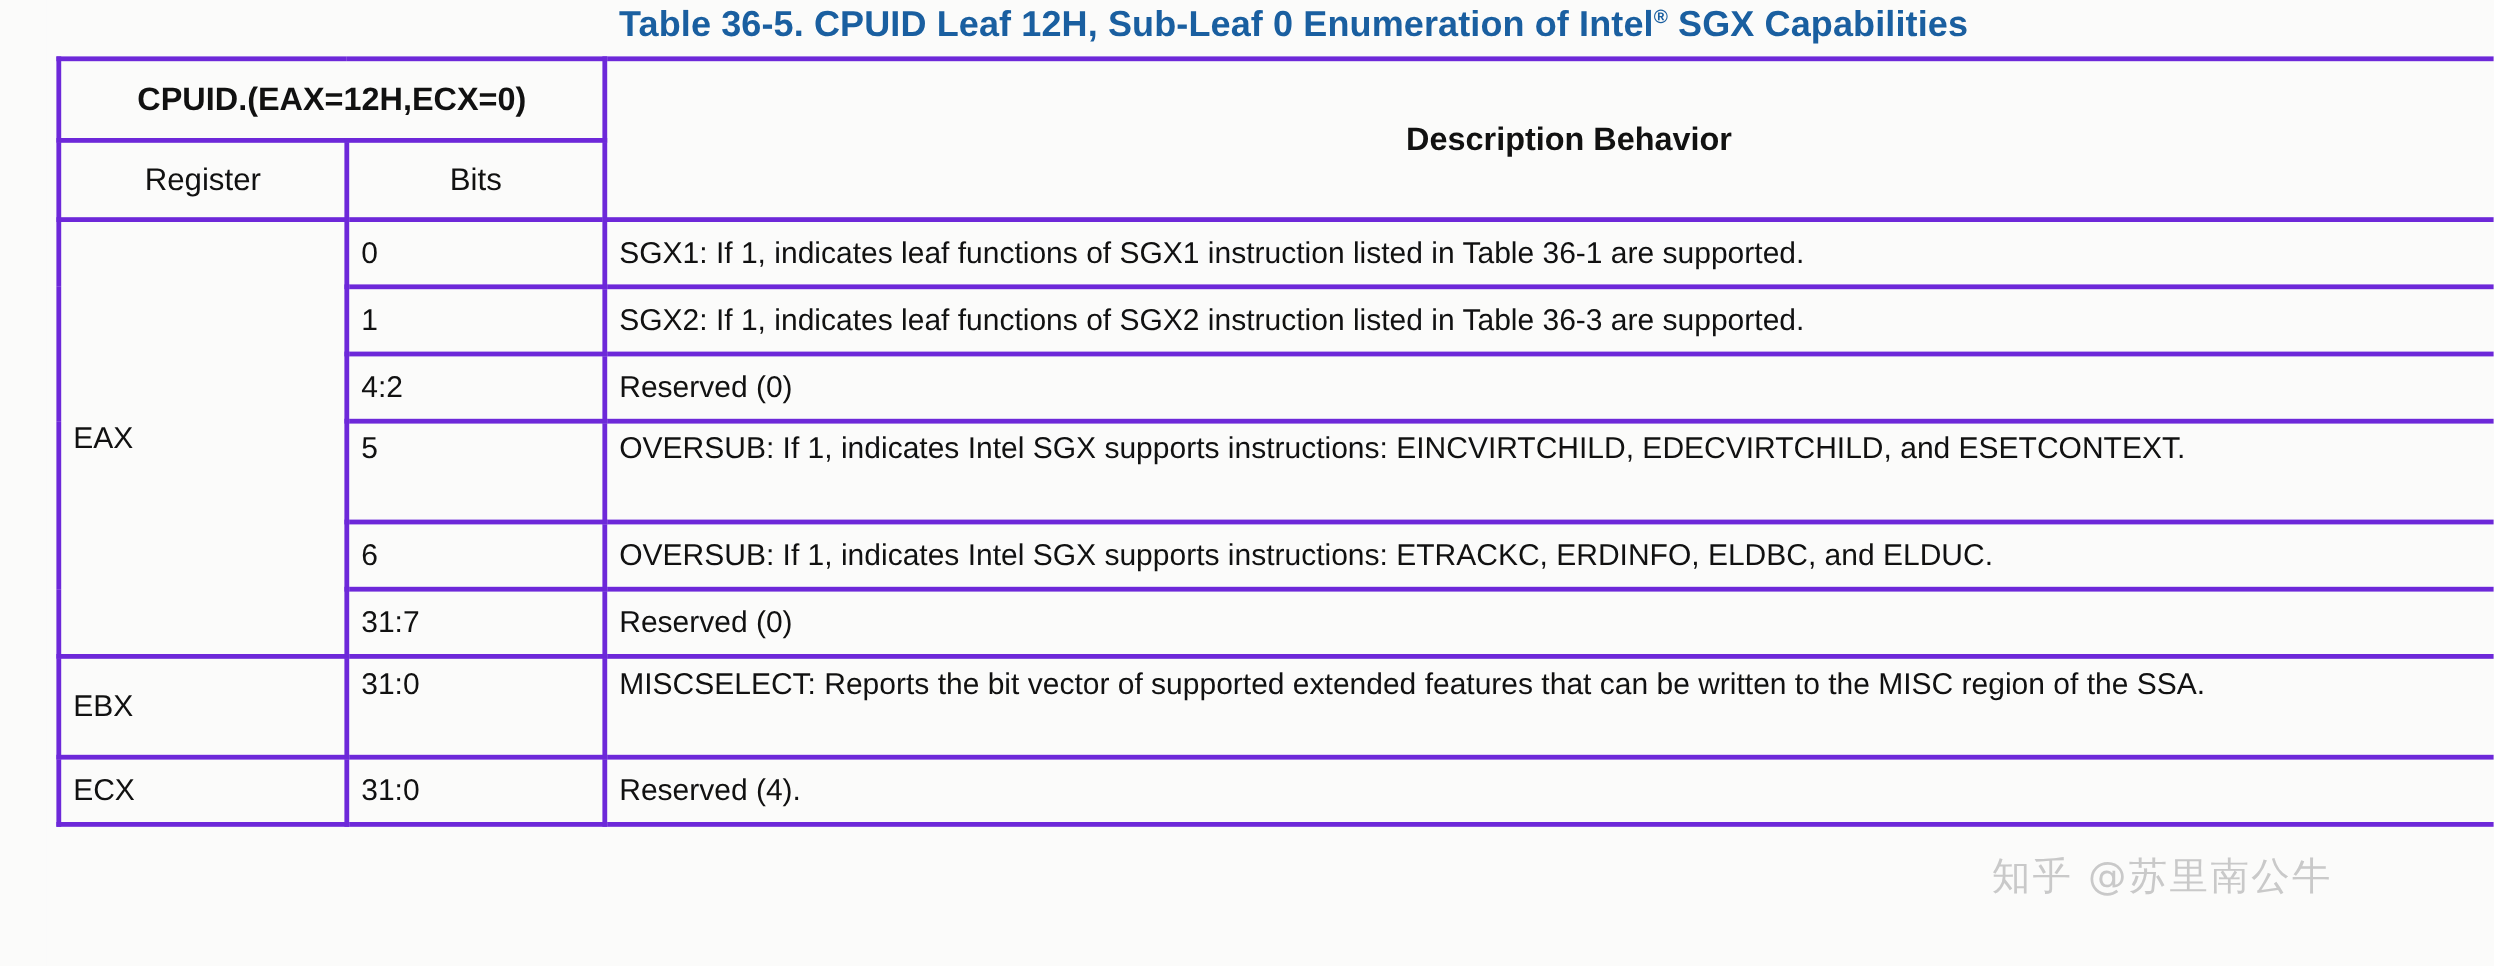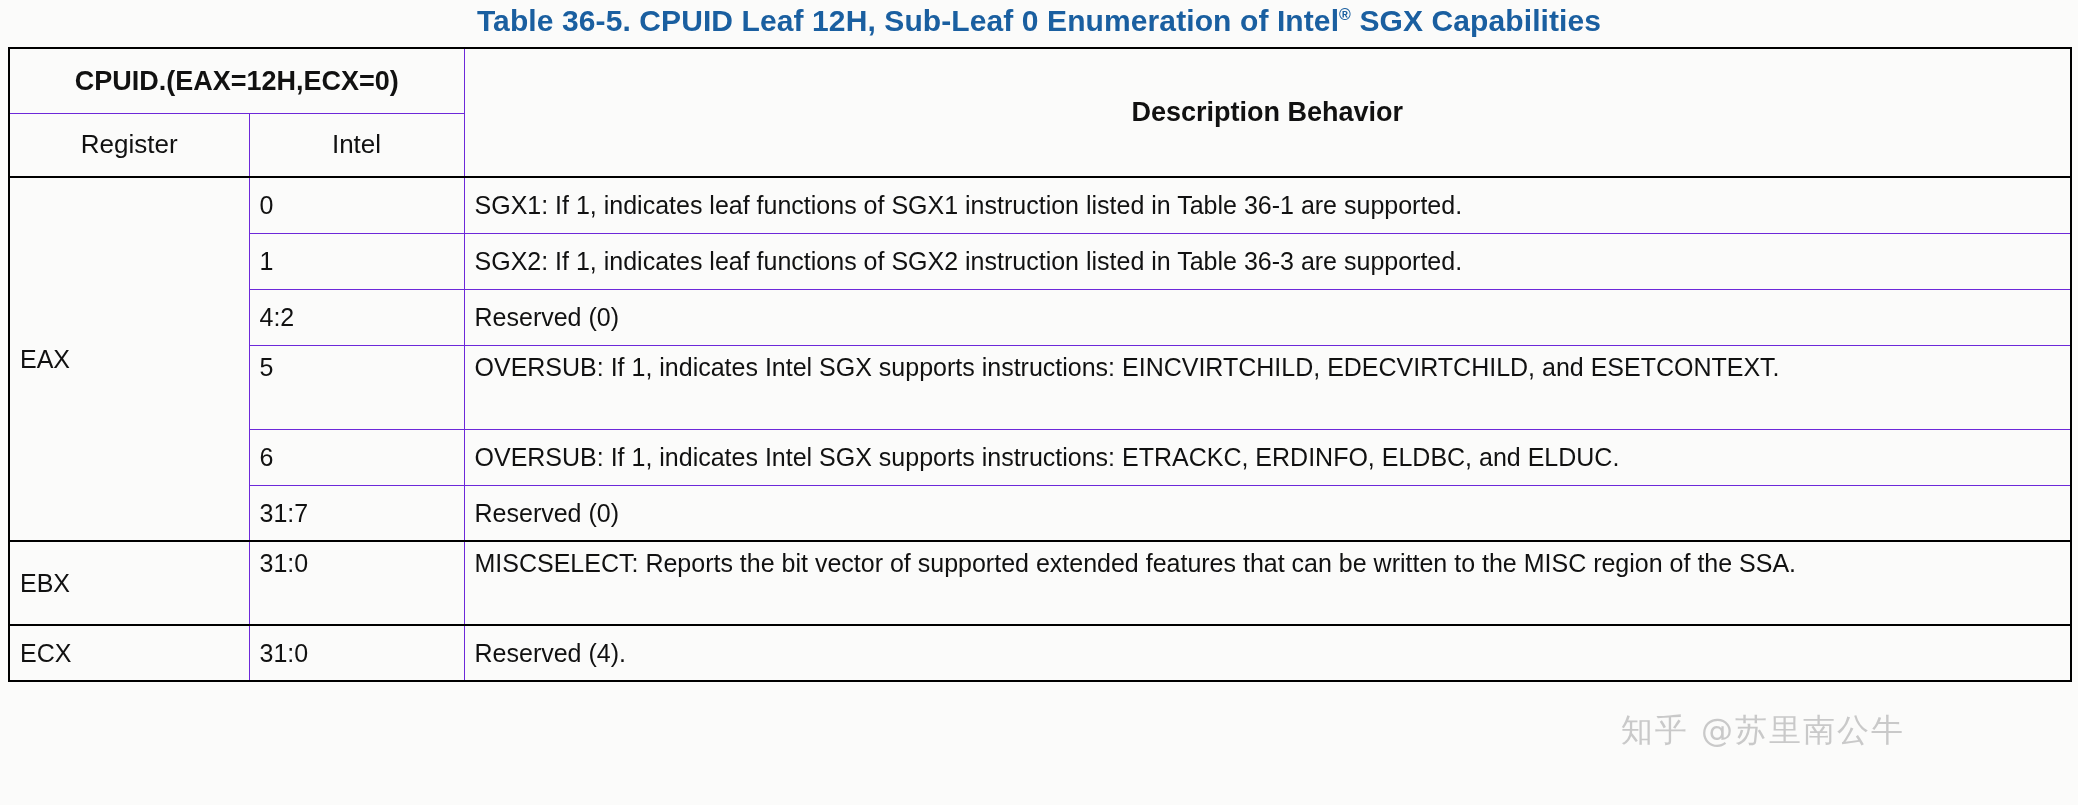--- a/index.html
+++ b/index.html
@@ -13,20 +13,21 @@
     font-family: "Liberation Sans", "DejaVu Sans", sans-serif;
     position: relative;
     overflow: hidden;
   }
 
   .page {
     position: relative;
     width: 1919px;
     height: 805px;
     background: #fbfbfa;
+    margin-left: 39px;
   }
 
   
   .table-title {
     position: absolute;
     top: 4px;
     left: 0;
     width: 2078px;
     text-align: center;
     font-size: 30px;
@@ -48,21 +49,21 @@
     left: 8px;
     width: 2062px;
   }
   table.sgx {
     border-collapse: collapse;
     table-layout: fixed;
     width: 2062px;
     background: #fbfbfa;
   }
   table.sgx td, table.sgx th {
-    border: 1px solid #6d28d9;
+    border: 4px solid #6d28d9;
     vertical-align: middle;
     font-size: 25px;
     color: #111111;
     font-weight: normal;
     padding: 6px 10px;
     line-height: 1.22;
   }
   
   table.sgx {
     border: 2px solid #000000;
@@ -129,21 +130,21 @@
         <col class="c-bits">
         <col class="c-desc">
       </colgroup>
       <thead>
         <tr>
           <th class="hdr-top" colspan="2">CPUID.(EAX=12H,ECX=0)</th>
           <th class="hdr-top" rowspan="2">Description Behavior</th>
         </tr>
         <tr>
           <th class="hdr-sub">Register</th>
-          <th class="hdr-sub">Intel</th>
+          <th class="hdr-sub">Bits</th>
         </tr>
       </thead>
       <tbody>
 
         <tr class="row-norm">
           <td class="cell-reg sep-thick" rowspan="6">EAX</td>
           <td class="cell-bits sep-thick">0</td>
           <td class="cell-desc sep-thick">SGX1: If 1, indicates leaf functions of SGX1 instruction listed in Table 36-1 are supported.</td>
         </tr>
 

